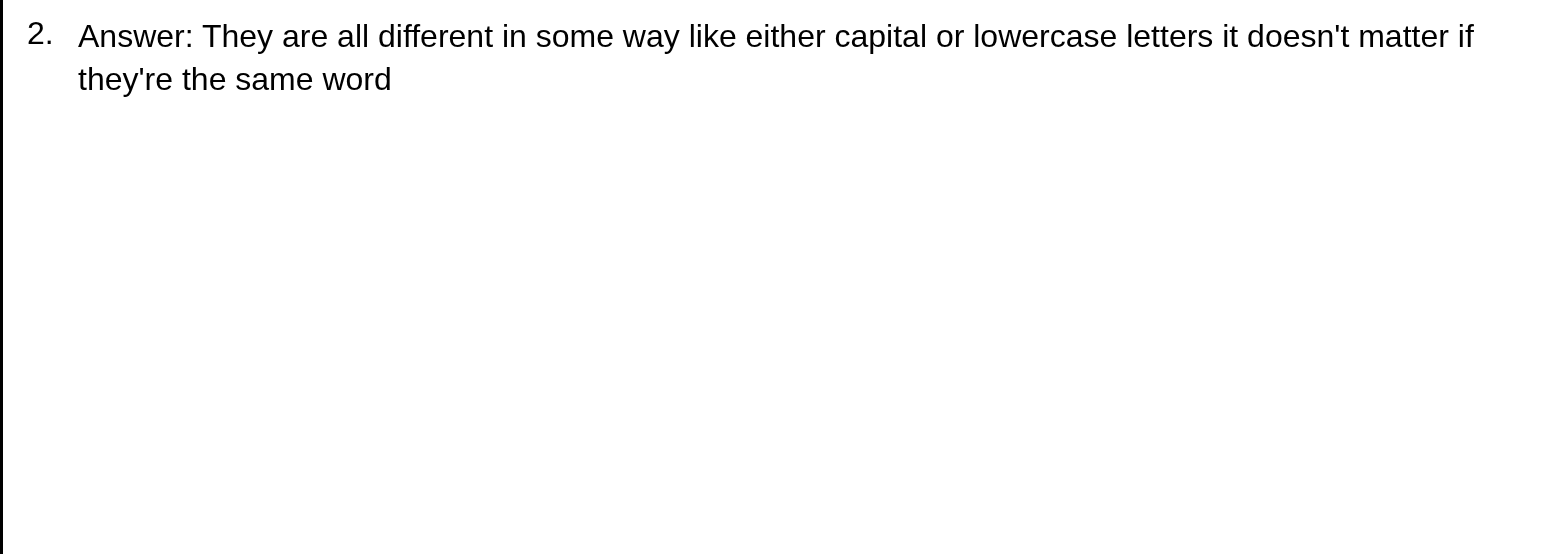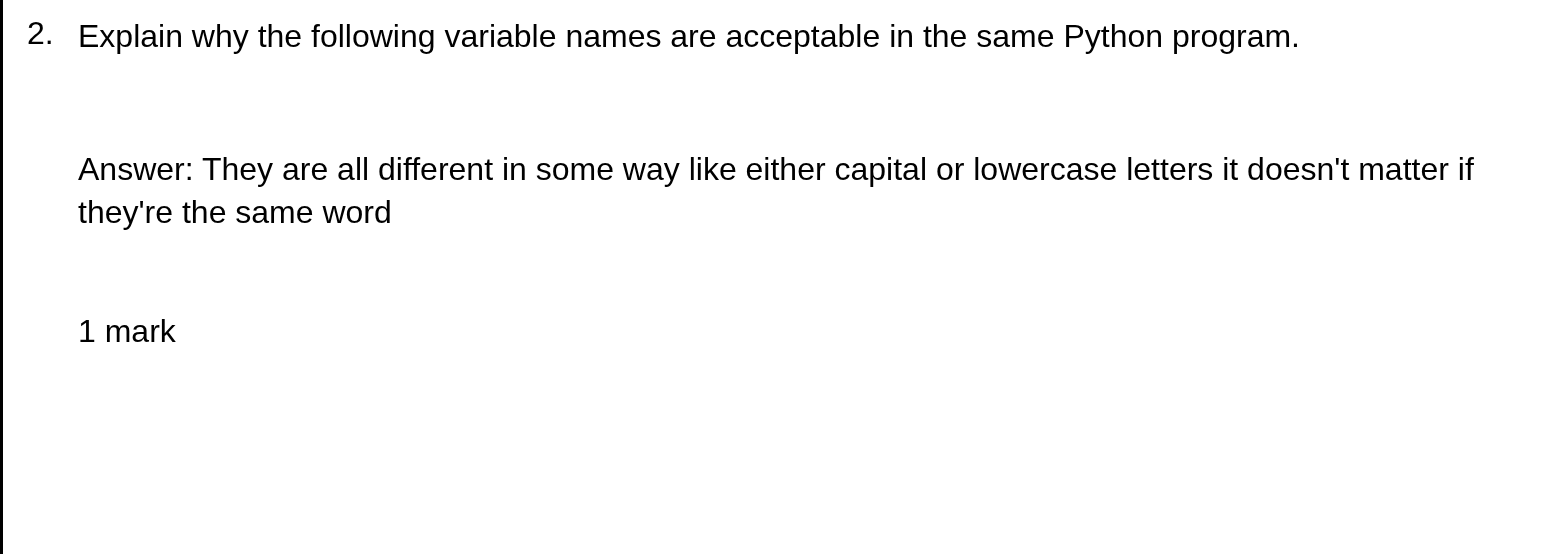--- a/index.html
+++ b/index.html
@@ -50,20 +50,18 @@
       line-height: 1.35;
     }
   </style>
 </head>
 <body>
 
 <div class="container">
   <div class="question-row">
     <div class="number">2.</div>
     <div class="content">
-      <div class="question-text">Explain why the following variable names are acceptable in the same Python program.</div>
       <div class="answer-block">
         <span>Answer: </span><span>They are all different in some  way  like either capital or lowercase letters it doesn't matter if they're the same word</span>
       </div>
-      <div class="marks">1 mark</div>
     </div>
   </div>
 </div>
 
 </body></html>

